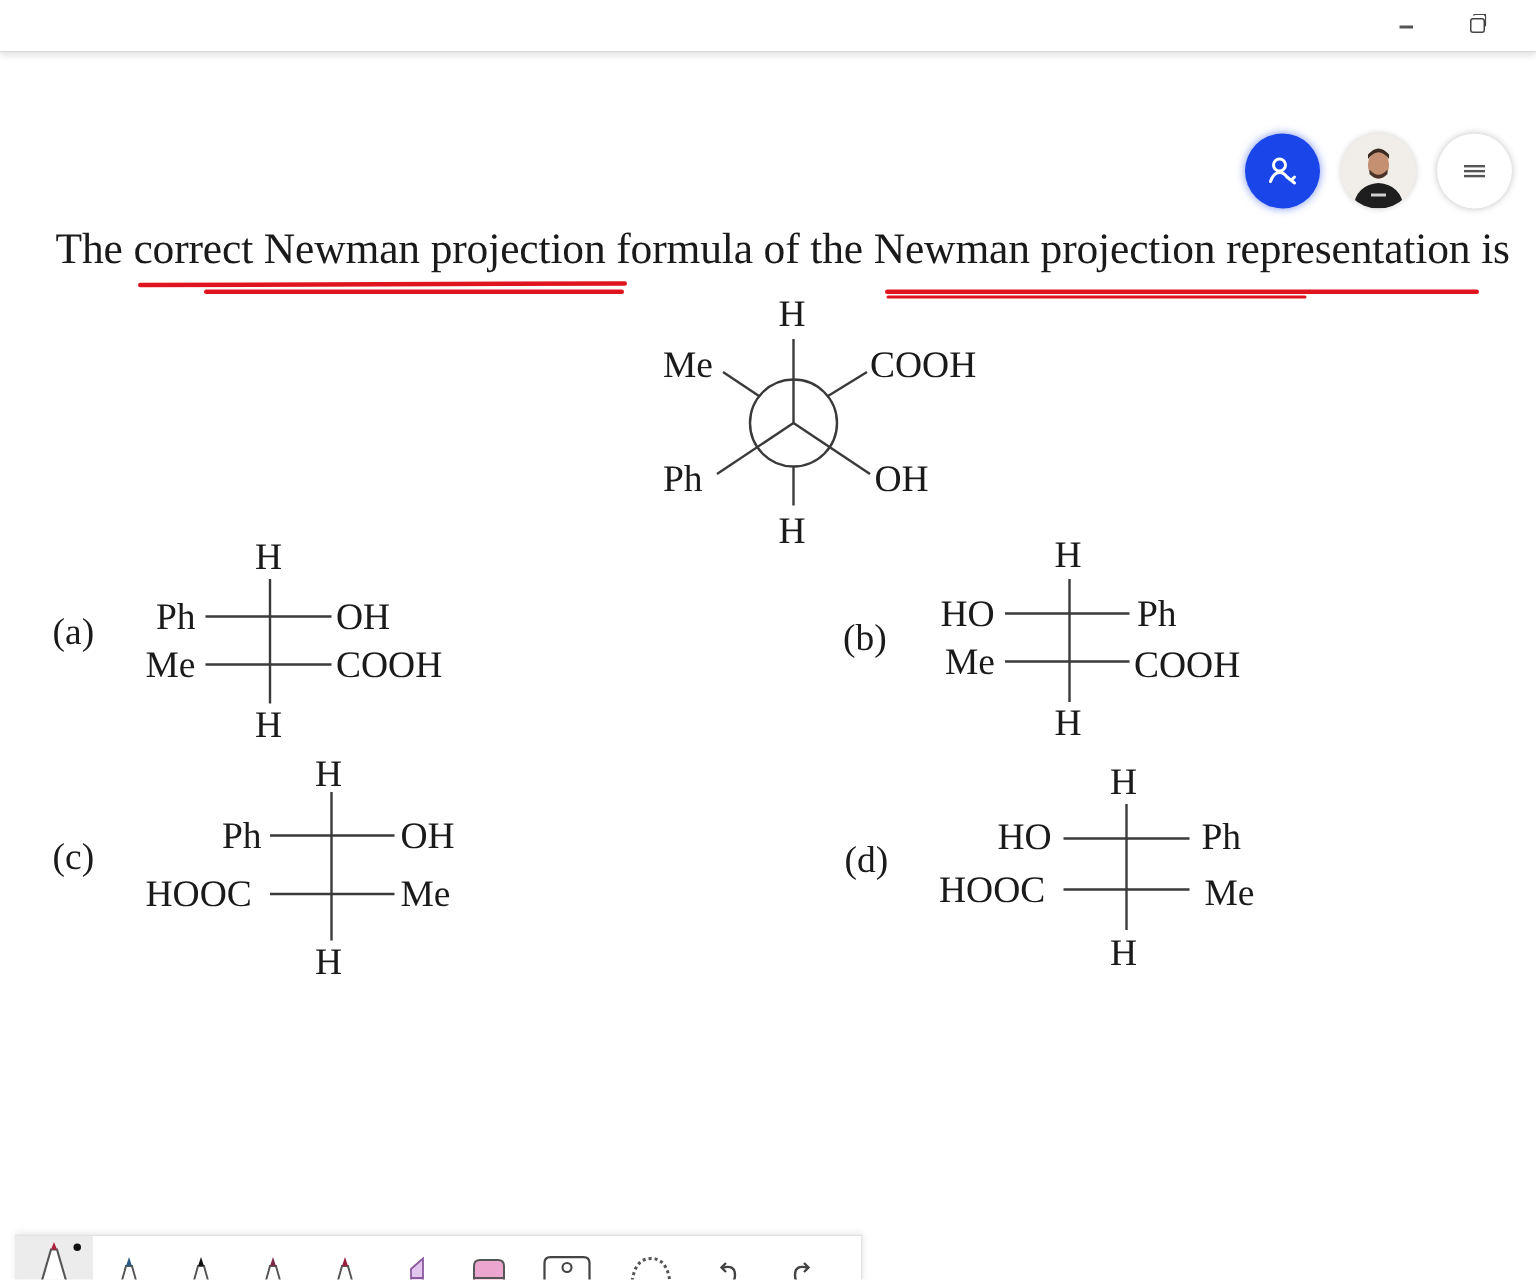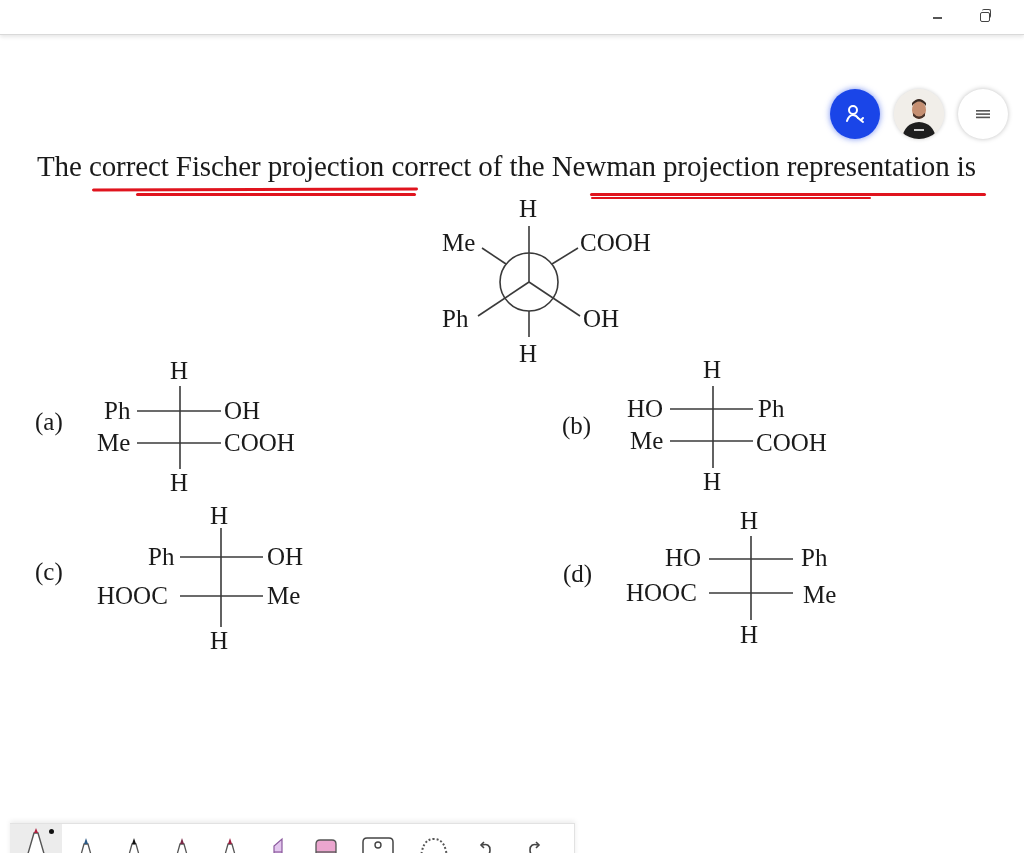--- a/index.html
+++ b/index.html
@@ -53,21 +53,21 @@
   </svg>
 </div>
 <div class="circle-btn menu-btn">
   <svg width="18" height="14" viewBox="0 0 18 14">
     <rect x="2" y="3" width="14" height="1.6" fill="#555"></rect>
     <rect x="2" y="6.3" width="14" height="1.6" fill="#555"></rect>
     <rect x="2" y="9.6" width="14" height="1.6" fill="#555"></rect>
   </svg>
 </div>
 
-<div class="question">The correct Fischer projection correct of the Newman projection representation is</div>
+<div class="question">The correct Newman projection formula of the Newman projection representation is</div>
 
 <div class="underline" style="left:92px; top:188px; width:326px; transform:rotate(-0.2deg);"></div>
 <div class="underline" style="left:136px; top:193px; width:280px; height:3px;"></div>
 <div class="underline" style="left:590px; top:193px; width:396px; height:3px;"></div>
 <div class="underline" style="left:591px; top:197px; width:280px; height:2px;"></div>
 
 <svg class="chem" width="1024" height="853">
 
   <g stroke="#3a3a3a" stroke-width="1.6" fill="none">
     <circle cx="529" cy="282" r="29"></circle>

